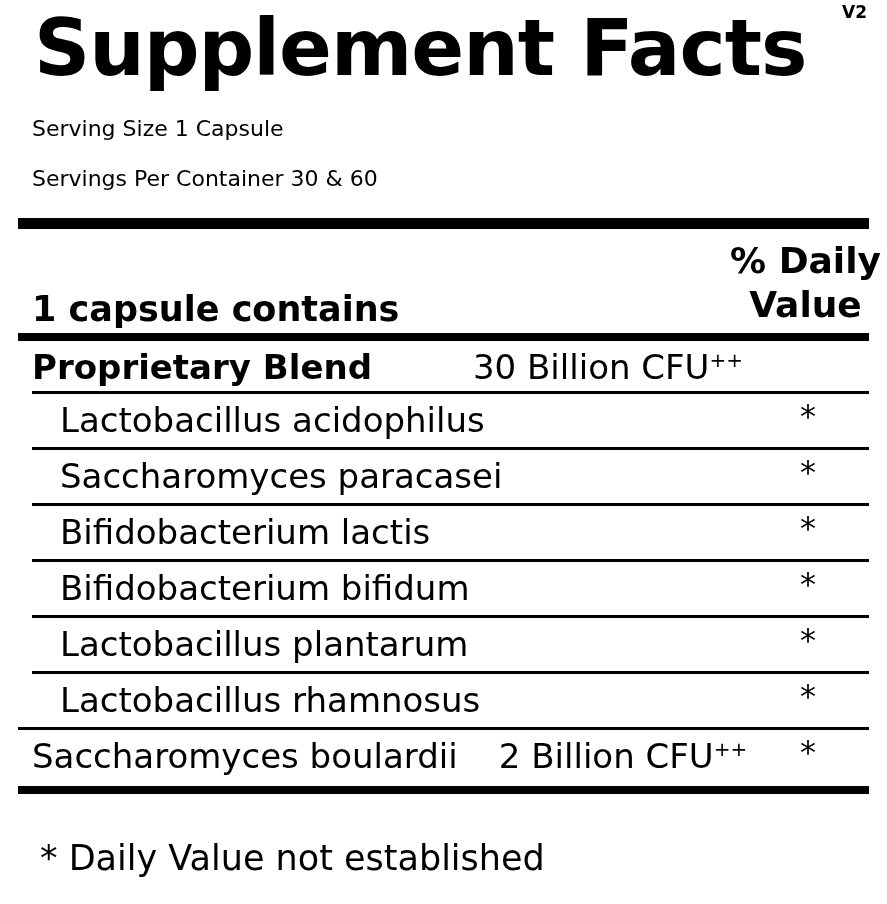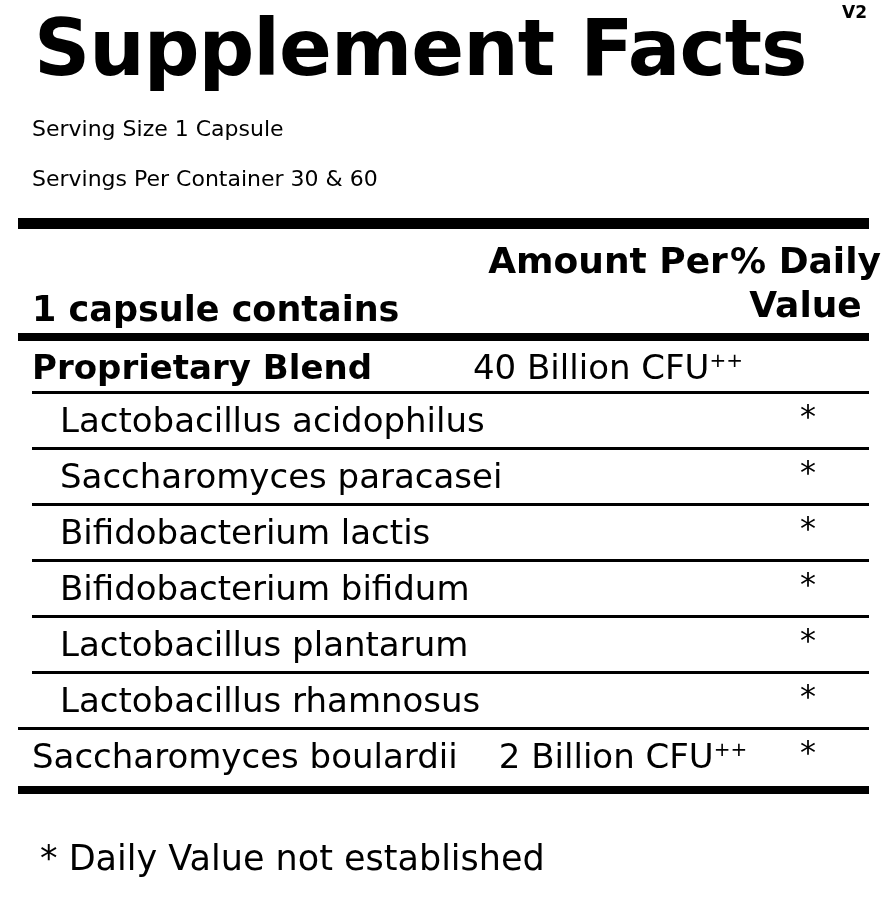--- a/index.html
+++ b/index.html
@@ -188,35 +188,34 @@
   <div class="serving-block">
     <div class="serving-line">Serving Size 1 Capsule</div>
     <div class="serving-line">Servings Per Container 30 &amp; 60</div>
   </div>
 
   <div class="rule-thick"></div>
 
   <div class="head-row">
     <div class="head-left">1 capsule contains</div>
     <div class="head-amount">
-      <div>Amount Per</div>
     </div>
     <div class="head-dv">
       <div>% Daily</div>
       <div>Value</div>
     </div>
   </div>
 
   <div class="rule-med"></div>
 
   <div class="rows">
 
     <div class="row blend">
       <div class="name bold">Proprietary Blend</div>
-      <div class="amount"><span>40 Billion CFU</span><span class="sup">++</span></div>
+      <div class="amount"><span>30 Billion CFU</span><span class="sup">++</span></div>
       <div class="dv"></div>
     </div>
     <div class="row-sep"></div>
 
     <div class="row">
       <div class="name indent">Lactobacillus acidophilus</div>
       <div class="dv">*</div>
     </div>
     <div class="row-sep"></div>
 

